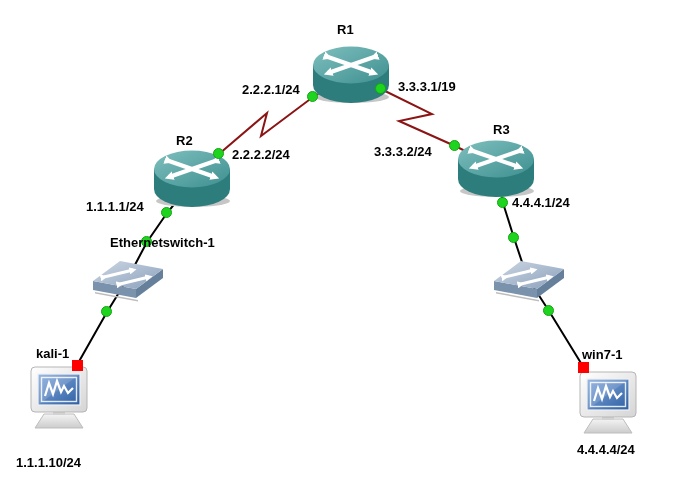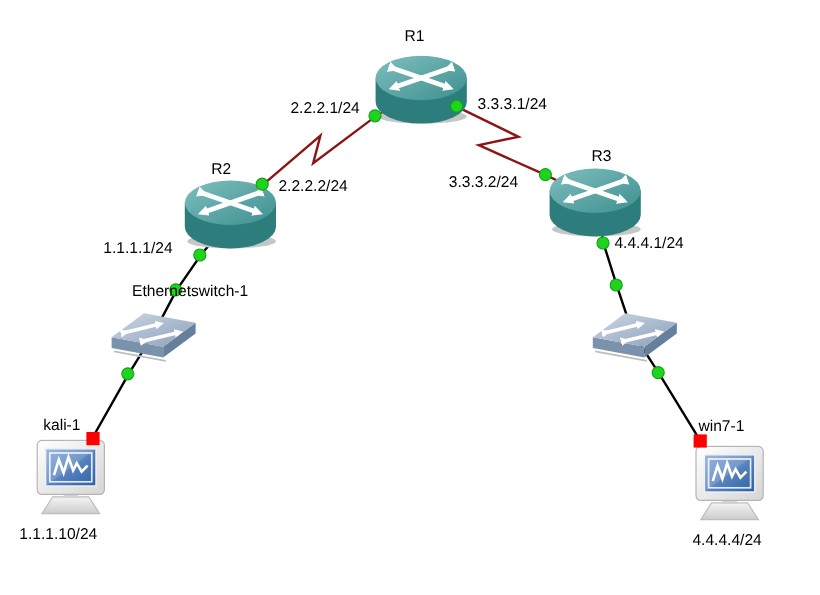--- a/index.html
+++ b/index.html
@@ -3,21 +3,21 @@
 <meta charset="utf-8">
 <style>
   html,body{margin:0;padding:0;background:#fff;}
   .canvas{
     position:relative;width:683px;height:496px;background:#ffffff;
     font-family:"Liberation Sans",sans-serif;overflow:hidden;
   }
   svg.links{position:absolute;left:0;top:0;}
   .node{position:absolute;}
   .lbl{
-    position:absolute;font-size:13px;font-weight:normal;color:#000;
+    position:absolute;font-size:13px;font-weight:bold;color:#000;
     white-space:nowrap;line-height:14px;
   }
   .port{
     position:absolute;width:11px;height:11px;border-radius:50%;
     background:#1fd41f;border:1px solid #12a612;box-sizing:border-box;
   }
   .portstop{
     position:absolute;width:11px;height:11px;background:#ff0000;
   }
   .watermark{
@@ -203,24 +203,24 @@
   <div class="portstop" style="left:72px;top:360px;"></div>
   <div class="portstop" style="left:578px;top:362px;"></div>
 
   <div class="lbl" style="left:337px;top:23px;">R1</div>
   <div class="lbl" style="left:176px;top:134px;">R2</div>
   <div class="lbl" style="left:481px;top:123px;padding-left:12px;">R3</div>
   <div class="lbl" style="left:66px;top:236px;padding-left:44px;">Ethernetswitch-1</div>
   <div class="lbl" style="left:36px;top:347px;">kali-1</div>
   <div class="lbl" style="left:582px;top:348px;">win7-1</div>
 
-  <div class="lbl" style="left:16px;top:438px;">1.1.1.10/24</div>
+  <div class="lbl" style="left:16px;top:456px;">1.1.1.10/24</div>
   <div class="lbl" style="left:577px;top:443px;">4.4.4.4/24</div>
 
   <div class="lbl" style="left:242px;top:83px;">2.2.2.1/24</div>
-  <div class="lbl" style="left:398px;top:80px;">3.3.3.1/24</div>
+  <div class="lbl" style="left:398px;top:80px;">3.3.3.1/19</div>
   <div class="lbl" style="left:232px;top:148px;">2.2.2.2/24</div>
   <div class="lbl" style="left:374px;top:145px;">3.3.3.2/24</div>
   <div class="lbl" style="left:86px;top:200px;">1.1.1.1/24</div>
   <div class="lbl" style="left:512px;top:196px;">4.4.4.1/24</div>
 
 
 </div>
 
 </body></html>

